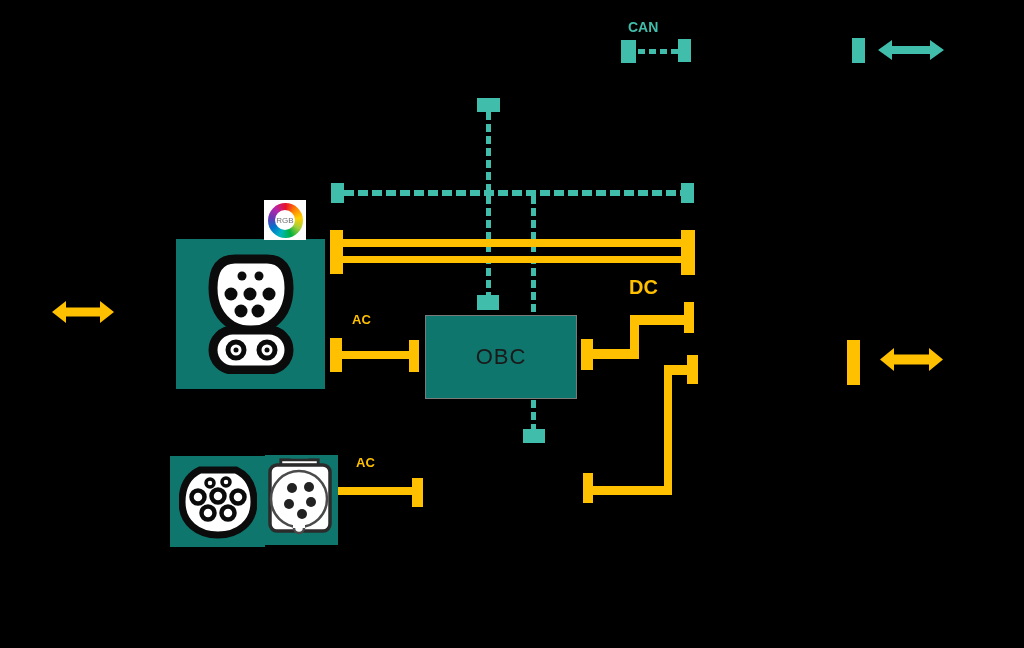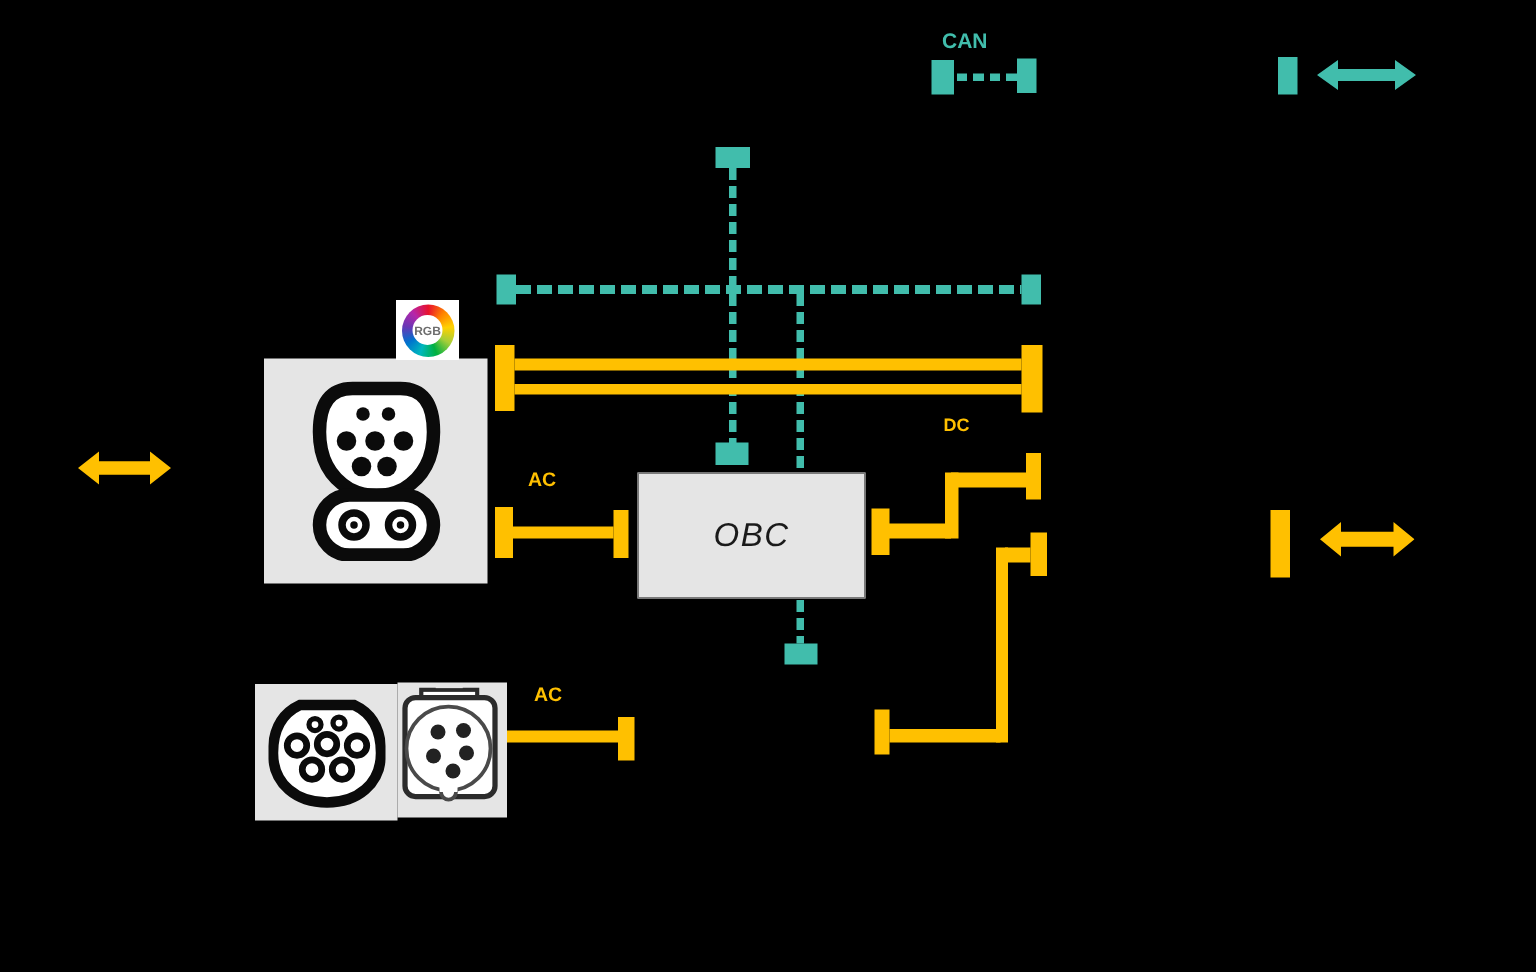--- a/index.html
+++ b/index.html
@@ -21,31 +21,31 @@
   .dash-h{height:6px;background:repeating-linear-gradient(90deg,var(--teal) 0 10px,transparent 10px 14px);z-index:1;}
   .dash-h-small{height:5px;background:repeating-linear-gradient(90deg,var(--teal) 0 7px,transparent 7px 11px);z-index:1;}
   .dash-v{width:5px;background:repeating-linear-gradient(180deg,var(--teal) 0 8px,transparent 8px 12px);z-index:1;}
   .teal-text{color:var(--teal);font-weight:bold;font-size:14px;z-index:4;}
   
   .or{background:var(--orange);z-index:2;}
   .orange-text{color:var(--orange);font-weight:bold;font-size:13px;z-index:4;}
   .arrow{z-index:3;}
   .arrow svg{display:block;width:100%;height:100%;}
   
-  .wbox{background:#e5e5e5;z-index:3;display:flex;align-items:center;justify-content:center;font-style:italic;}
+  .wbox{background:#0f766e;z-index:3;display:flex;align-items:center;justify-content:center;}
   .obc-box{border:1.5px solid var(--box_border);}
   .obc-label{font-size:22px;color:var(--obc_text);letter-spacing:1px;}
   
   .rgb-badge{background:#fff;z-index:4;display:flex;align-items:center;justify-content:center;}
   .rgb-wheel{position:relative;width:35px;height:35px;}
   .rgb-ring{width:35px;height:35px;border-radius:50%;
     background:conic-gradient(#e8112d,#ff8200,#ffd100,#a6ce39,#00b140,#00b7bd,#0072ce,#6638b6,#b626aa,#e8112d);}
   .rgb-hole{position:absolute;left:7.5px;top:7.5px;width:20px;height:20px;border-radius:50%;background:#fff;}
   .rgb-label{position:absolute;left:0;top:0;width:35px;height:35px;display:flex;align-items:center;justify-content:center;
-    font-size:8px;color:#6e6e6e;font-weight:bold;letter-spacing:0;}
+    font-size:8px;color:#6e6e6e;font-weight:normal;letter-spacing:0;}
   svg{display:block;}
 </style>
 </head>
 <body>
 
 <div id="canvas">
 
   <div class="abs teal-text" style="left:628px;top:19px;">CAN</div>
   <div class="abs teal-node" style="left:621px;top:40px;width:15px;height:23px;"></div>
   <div class="abs dash-h-small" style="left:638px;top:49px;width:42px;"></div>
@@ -75,21 +75,21 @@
     <svg viewBox="0 0 62 28">
         <polygon fill="currentColor" points="0,14 14,3 14,9.5 48,9.5 48,3 62,14 48,25 48,18.5 14,18.5 14,25"></polygon>
       </svg>
   </div>
 
   <div class="abs or" style="left:330px;top:230px;width:13px;height:44px;"></div>
   <div class="abs or" style="left:343px;top:239px;width:338px;height:8px;"></div>
   <div class="abs or" style="left:343px;top:256px;width:338px;height:7px;"></div>
   <div class="abs or" style="left:681px;top:230px;width:14px;height:45px;"></div>
 
-  <div class="abs orange-text" style="left:629px;top:276px;font-size:12px;">DC</div>
+  <div class="abs orange-text" style="left:629px;top:276px;font-size:20px;">DC</div>
 
   <div class="abs or" style="left:684px;top:302px;width:10px;height:31px;"></div>
   <div class="abs or" style="left:634px;top:315px;width:52px;height:10px;"></div>
   <div class="abs or" style="left:630px;top:315px;width:9px;height:44px;"></div>
   <div class="abs or" style="left:592px;top:349px;width:42px;height:10px;"></div>
   <div class="abs or" style="left:581px;top:339px;width:12px;height:31px;"></div>
 
   <div class="abs or" style="left:330px;top:338px;width:12px;height:34px;"></div>
   <div class="abs or" style="left:341px;top:351px;width:68px;height:8px;"></div>
   <div class="abs or" style="left:409px;top:340px;width:10px;height:32px;"></div>

